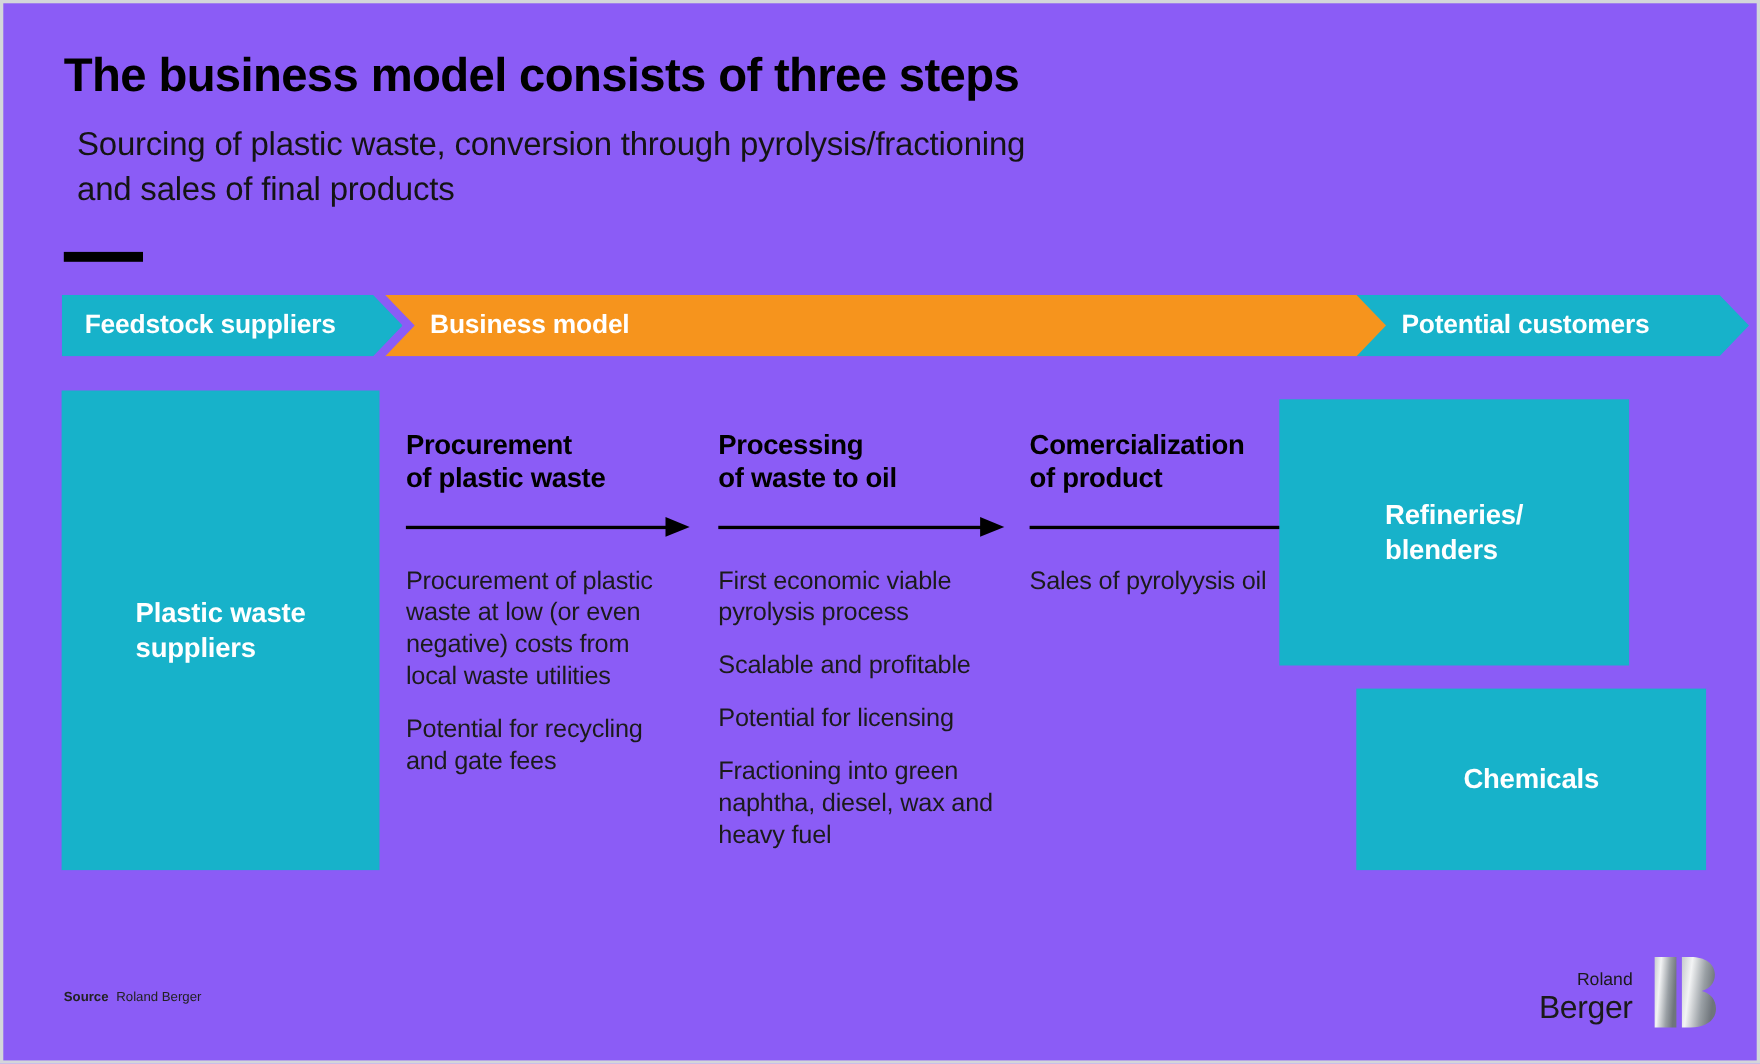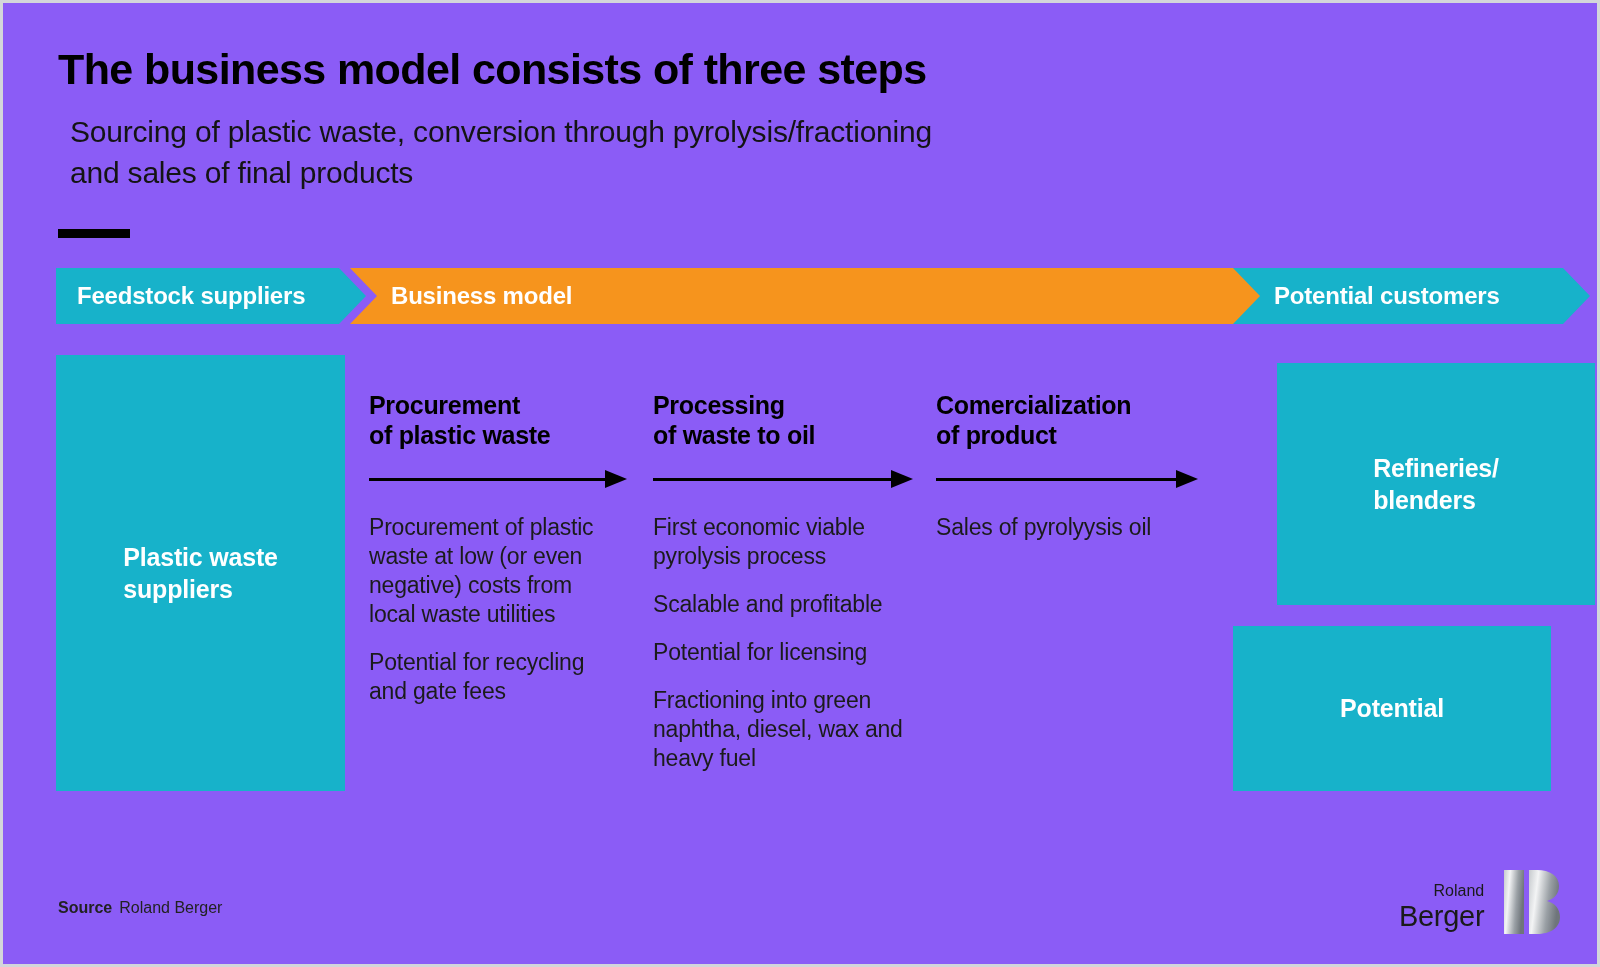--- a/index.html
+++ b/index.html
@@ -51,21 +51,21 @@
 
   
   .side-box {
     position:absolute;
     background:var(--color-teal, #17B2CA);
     color:#fff; font-weight:bold; font-size:25px; line-height:1.3;
     display:flex; align-items:center; justify-content:center;
     text-align:left; white-space:pre-line; letter-spacing:-0.2px;
   }
   #supplier-box   { left:53px;   top:352px; width:289px; height:436px; }
-  #customer-box-1 { left:1274px; top:360px; width:318px; height:242px; }
+  #customer-box-1 { left:1160px; top:360px; width:318px; height:242px; }
   #customer-box-2 { left:1230px; top:623px; width:318px; height:165px; }
 
   
   .step { position:absolute; top:388px; }
   #step-1 { left:366px; width:258px; }
   #step-2 { left:650px; width:260px; }
   #step-3 { left:933px; width:262px; }
   .step-heading {
     margin:0 0 20px 0;
     font-size:25px; font-weight:bold; color:#000;
@@ -81,21 +81,21 @@
     border-top:9px solid transparent;
     border-bottom:9px solid transparent;
   }
   .step-text p {
     margin:0 0 19px 0;
     font-size:23px; color:#1b1b1b; line-height:1.26;
     white-space:pre-line; letter-spacing:-0.2px;
   }
 
   
-  .source-line { position:absolute; left:55px; top:896px; font-size:16px; color:#222; }
+  .source-line { position:absolute; left:55px; top:896px; font-size:12px; color:#222; }
   .source-line .src-label { font-weight:bold; margin-right:7px; }
 
   
   .logo { position:absolute; left:1396px; top:866px; display:flex; gap:20px; }
   .logo-text { text-align:right; color:#1a1a1a; margin-top:14px; }
   .logo-roland { font-size:16px; line-height:1; margin-bottom:3px; }
   .logo-berger { font-size:29px; line-height:1; letter-spacing:-0.3px; }
   .logo-mark svg { display:block; }
 </style>
 </head>
@@ -168,21 +168,21 @@
 naphtha, diesel, wax and
 heavy fuel</p>
     </div>
   </div>
 
   <div class="side-box" id="customer-box-1">
     <span>Refineries/
 blenders</span>
   </div>
   <div class="side-box" id="customer-box-2">
-    <span>Potential</span>
+    <span>Chemicals</span>
   </div>
 
   <div class="source-line">
     <span class="src-label">Source</span><span>Roland Berger</span>
   </div>
 
   <div class="logo">
     <div class="logo-text">
       <div class="logo-roland">Roland</div>
       <div class="logo-berger">Berger</div>

